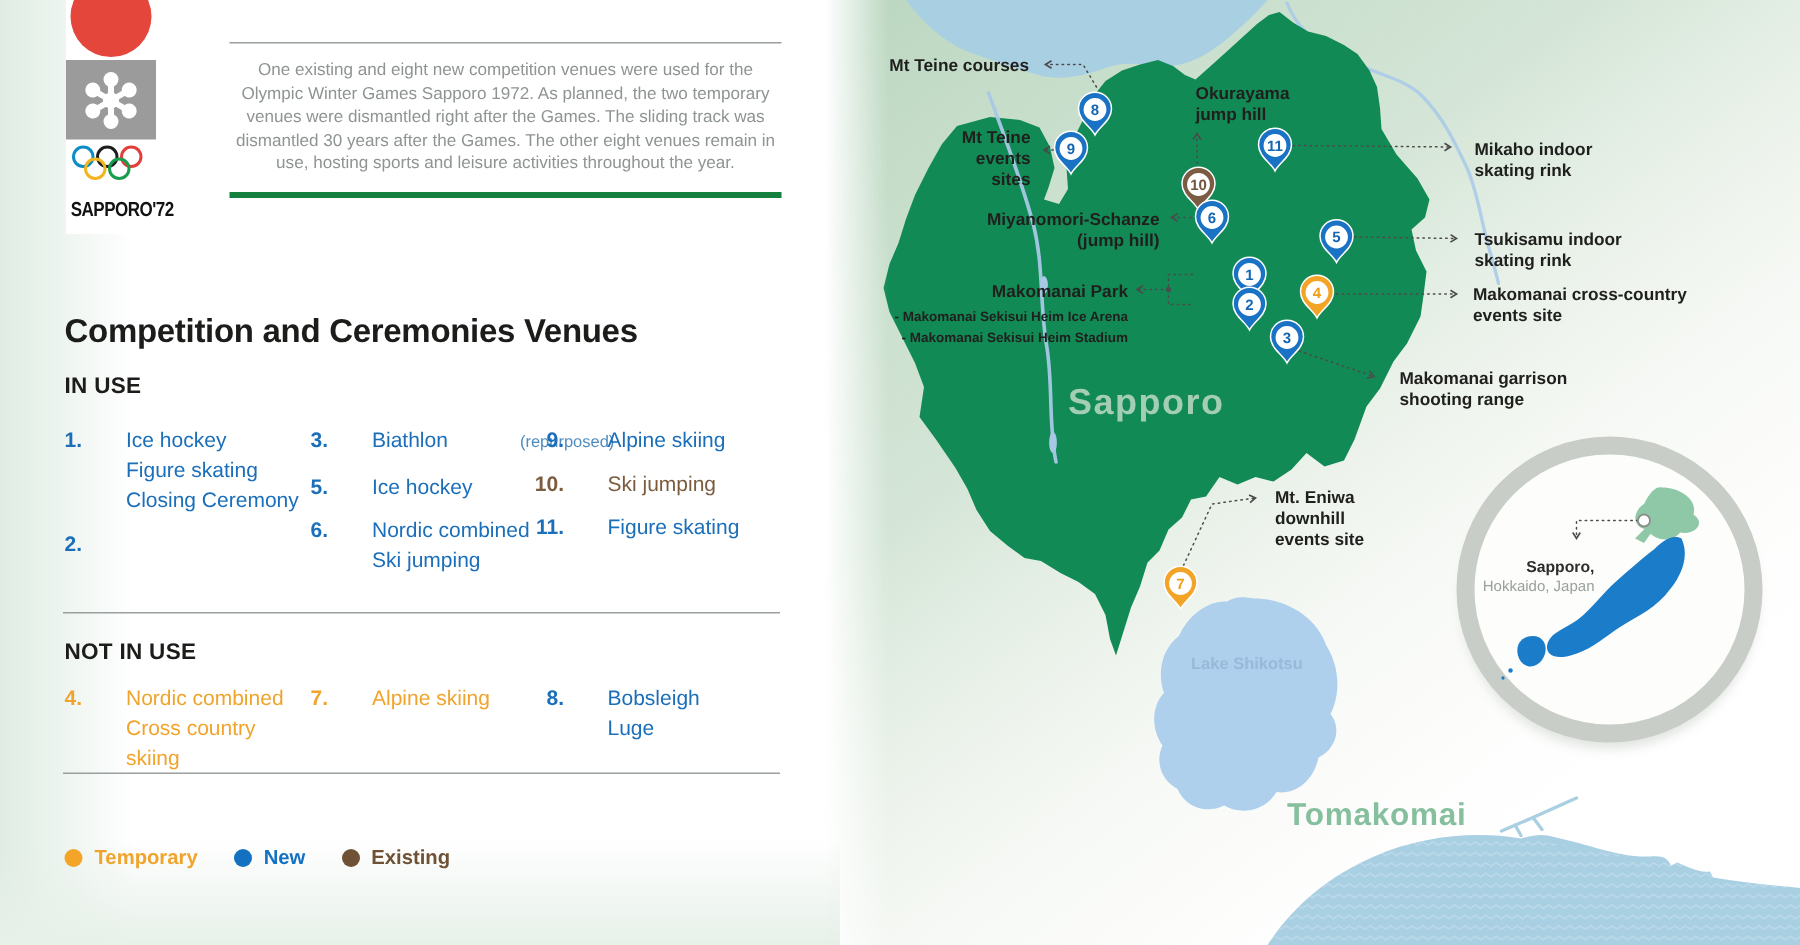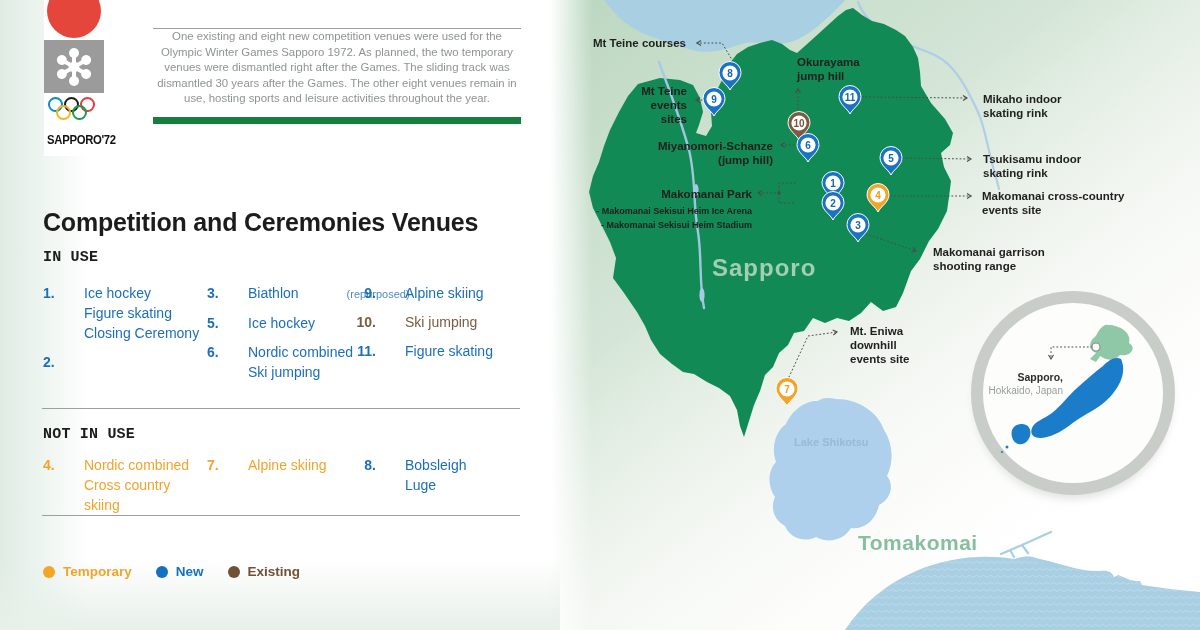--- a/index.html
+++ b/index.html
@@ -19,26 +19,26 @@
   .logo-rings{left:48px;top:97px;width:52px;height:25px;}
   .ring{position:absolute;width:15px;height:15px;border-radius:50%;border:2.5px solid;background:transparent;box-sizing:border-box;}
   .r-blue{left:0;top:0;border-color:#0b8cc6;}
   .r-black{left:16px;top:0;border-color:#1d1d1d;}
   .r-red{left:32px;top:0;border-color:#e23f3a;}
   .r-yellow{left:8px;top:8px;border-color:#f2b51d;}
   .r-green{left:24px;top:8px;border-color:#189c4d;}
   .logo-text{left:42px;top:132px;width:64px;text-align:center;font-weight:bold;font-size:13.5px;
     letter-spacing:-.4px;color:#121212;transform:scaleX(.84);transform-origin:50% 50%;white-space:nowrap;}
 
-  .intro{left:153px;top:28px;width:368px;border-top:1px solid #9aa09b;border-bottom:7px solid #15803d;
-    padding:0 0 10px 0;}
+  .intro{left:153px;top:28px;width:368px;border-top:1px solid #9aa09b;border-bottom:4px solid #15803d;
+    padding:11px 0 10px 0;}
   .intro p{margin:0;font-size:11.4px;line-height:15.6px;color:#8e9491;text-align:center;}
 
-  .title{left:43px;top:208px;font-size:25px;font-weight:bold;color:#1c1c1a;letter-spacing:-.2px;white-space:nowrap;}
-  .sec{font-size:15px;font-weight:bold;color:#1c1c1a;letter-spacing:.2px;font-family:Liberation Mono, monospace;}
+  .title{left:43px;top:208px;font-size:22px;font-weight:bold;color:#1c1c1a;letter-spacing:-.2px;white-space:nowrap;}
+  .sec{font-size:15px;font-weight:bold;color:#1c1c1a;letter-spacing:.2px;}
   .inuse-label{left:43px;top:249px;}
   .notinuse-label{left:43px;top:426px;}
 
   .rule{height:1px;background:#9aa09b;left:42px;width:478px;}
   .rule1{top:408px;} .rule2{top:515px;}
 
   .col{position:absolute;z-index:2;}
   .c1{left:43px;width:162px;} .c2{left:207px;width:150px;} .c3{left:350px;width:178px;}
   .iu{top:283px;} .niu{top:455px;}
   .venue{display:flex;margin-bottom:9px;font-size:14px;line-height:20px;}

